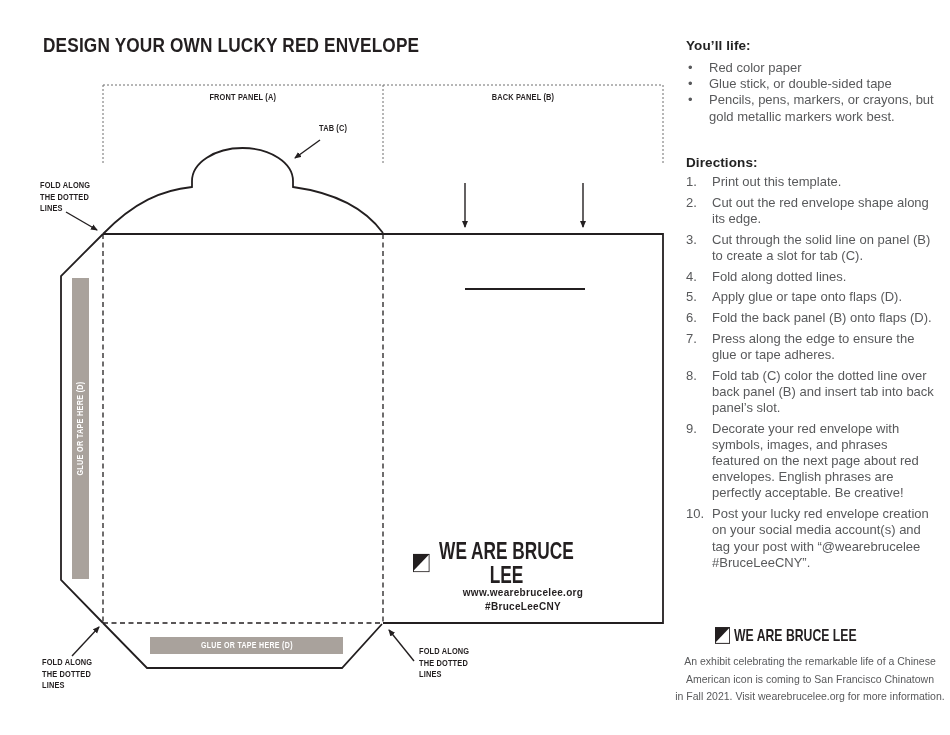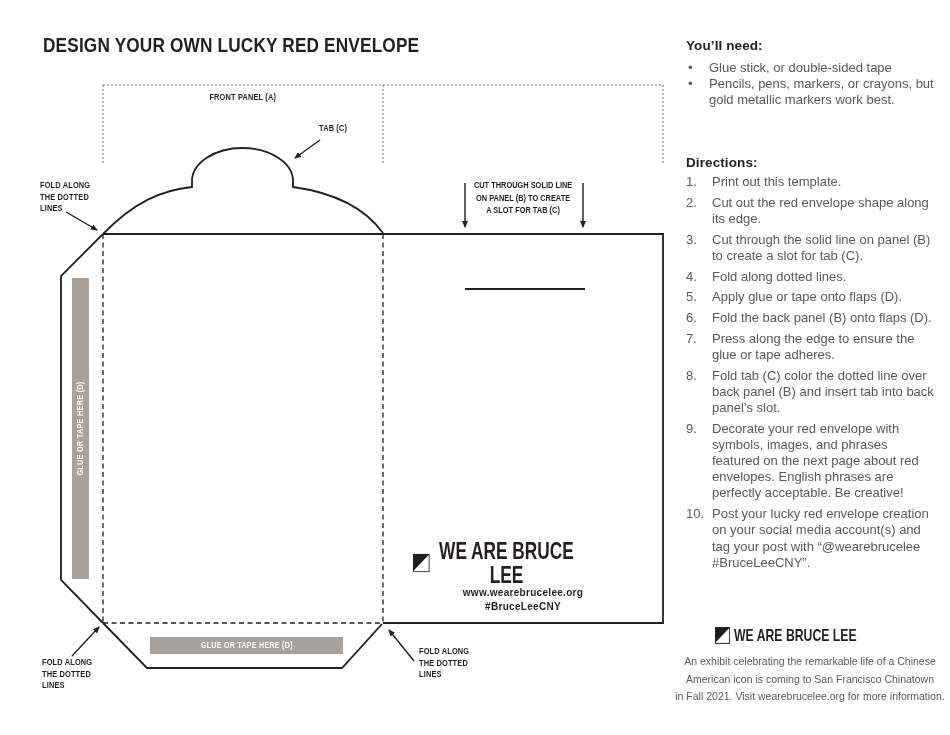--- a/index.html
+++ b/index.html
@@ -96,30 +96,28 @@
     </g>
   </svg>
 
   <div class="abs cond page-title">
     <span class="squish">DESIGN YOUR OWN LUCKY RED ENVELOPE</span>
   </div>
 
   <div class="abs cond panel-label" style="left:103px">
     <span class="squish-c">FRONT PANEL (A)</span>
   </div>
+  <div class="abs cond panel-label" style="left:383px">
+    <span class="squish-c">BACK PANEL (B)</span>
+  </div>
 
   <div class="abs cond small-note" style="left:319px;top:122px">
     <span class="squish">TAB (C)</span>
   </div>
 
-  <div class="abs cond cut-note">
-    <span class="squish-c preline">CUT THROUGH SOLID LINE
-ON PANEL (B) TO CREATE
-A SLOT FOR TAB (C)</span>
-  </div>
 
   <div class="abs cond small-note" style="left:40px;top:179px">
     <span class="squish preline">FOLD ALONG
 THE DOTTED
 LINES</span>
   </div>
   <div class="abs cond small-note" style="left:42px;top:656px">
     <span class="squish preline">FOLD ALONG
 THE DOTTED
 LINES</span>
@@ -143,22 +141,23 @@
         <rect x="0.5" y="0.5" width="19" height="21" fill="#fff" stroke="#231f20" stroke-width="1"></rect>
         <polygon points="0,0 20,0 0,21" fill="#231f20"></polygon>
       </svg>
       <span class="cond wordmark">WE ARE BRUCE LEE</span>
     </div>
     <div class="site">www.wearebrucelee.org</div>
     <div class="tag">#BruceLeeCNY</div>
   </div>
 
   <div class="abs sidebar">
-    <div class="sb-heading" style="position:absolute;left:0;top:38px">You’ll need:</div>
+    <div class="sb-heading" style="position:absolute;left:0;top:38px">You’ll life:</div>
     <ul class="need-list" style="position:absolute;left:0;top:60px;width:248px">
+      <li>Red color paper</li>
       <li>Glue stick, or double-sided tape</li>
       <li>Pencils, pens, markers, or crayons, but gold metallic markers work best.</li>
     </ul>
 
     <div class="sb-heading" style="position:absolute;left:0;top:155px">Directions:</div>
     <ol class="dir-list" style="position:absolute;left:0;top:174px;width:251px">
       <li>Print out this template.</li>
       <li>Cut out the red envelope shape along its edge.</li>
       <li>Cut through the solid line on panel (B) to create a slot for tab (C).</li>
       <li>Fold along dotted lines.</li>

